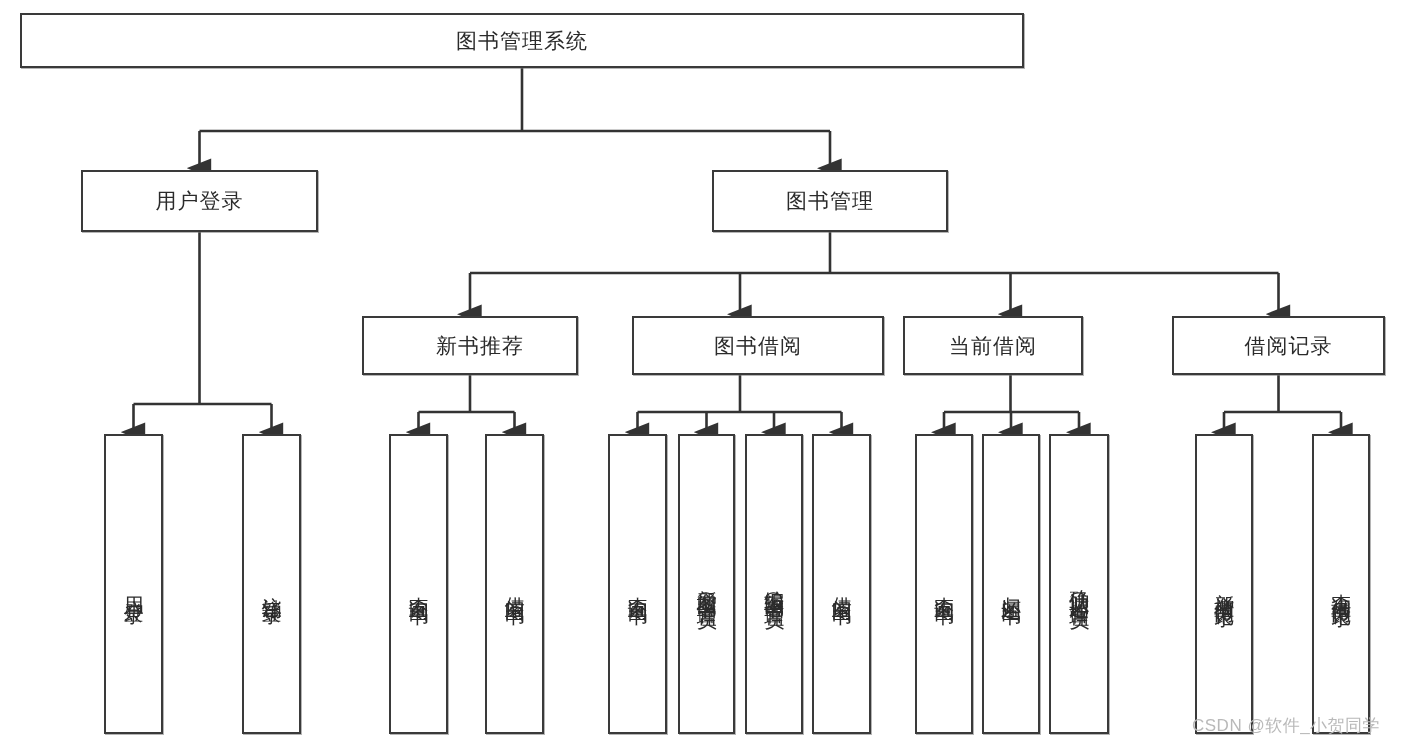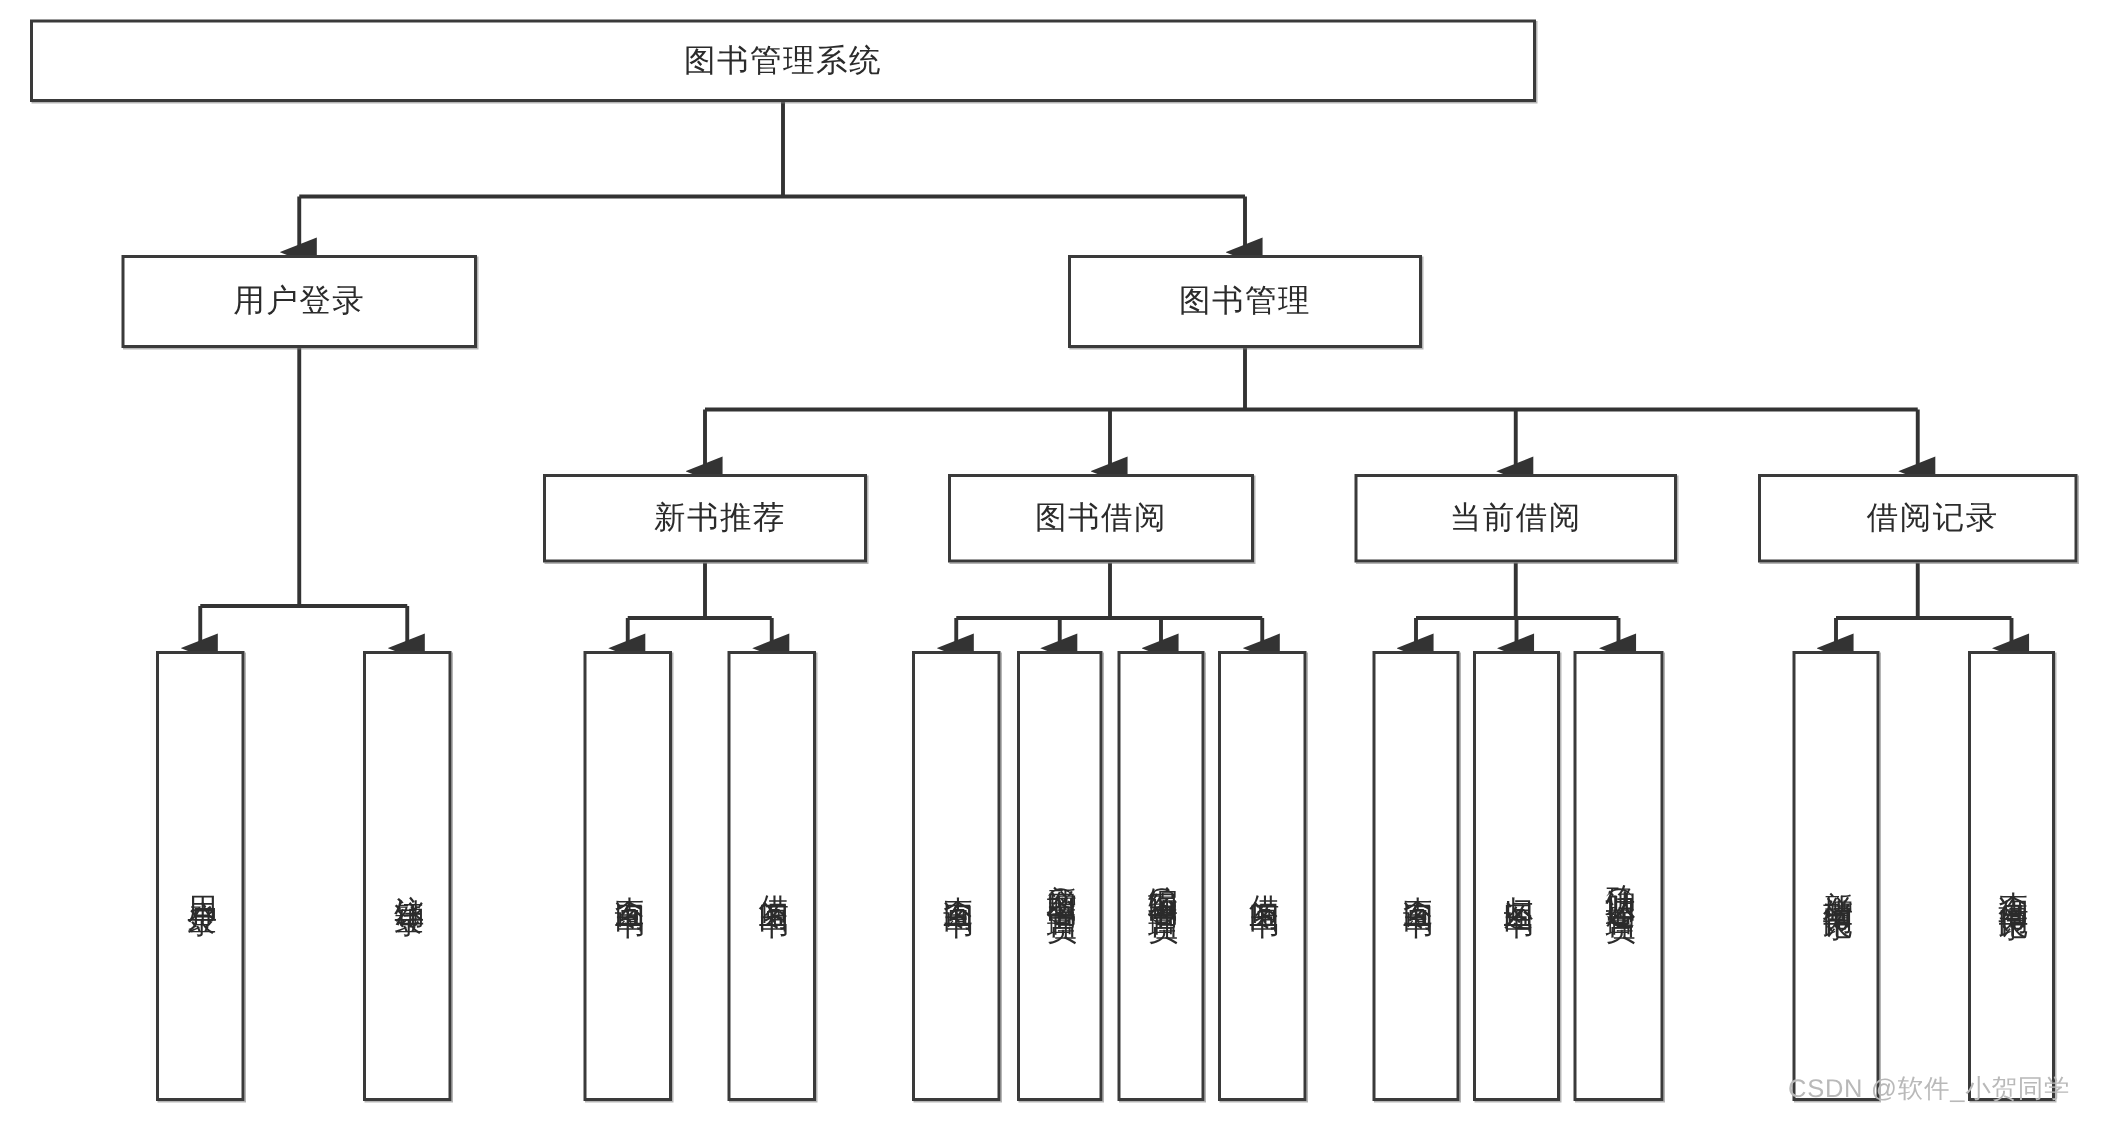--- a/index.html
+++ b/index.html
@@ -119,24 +119,24 @@
       </div>
       <div class="node horiz" style="left: 81px; top: 170px; width: 237px; height: 62px;">
         <span class="hlabel">用户登录</span>
       </div>
       <div class="node horiz" style="left: 712px; top: 170px; width: 236px; height: 62px;">
         <span class="hlabel">图书管理</span>
       </div>
       <div class="node horiz" style="left: 362px; top: 316px; width: 216px; height: 59px; padding-left: 20px;">
         <span class="hlabel">新书推荐</span>
       </div>
-      <div class="node horiz" style="left: 632px; top: 316px; width: 204px; height: 59px;">
+      <div class="node horiz" style="left: 632px; top: 316px; width: 252px; height: 59px;">
         <span class="hlabel">图书借阅</span>
       </div>
-      <div class="node horiz" style="left: 903px; top: 316px; width: 215px; height: 59px;">
+      <div class="node horiz" style="left: 903px; top: 316px; width: 180px; height: 59px;">
         <span class="hlabel">当前借阅</span>
       </div>
       <div class="node horiz" style="left: 1172px; top: 316px; width: 213px; height: 59px; padding-left: 20px;">
         <span class="hlabel">借阅记录</span>
       </div>
       <div class="node vert" style="left: 104px; top: 434px; width: 59px; height: 300px;">
         <span class="vlabel">用户登录</span>
       </div>
       <div class="node vert" style="left: 242px; top: 434px; width: 59px; height: 300px;">
         <span class="vlabel">注销登录</span>

